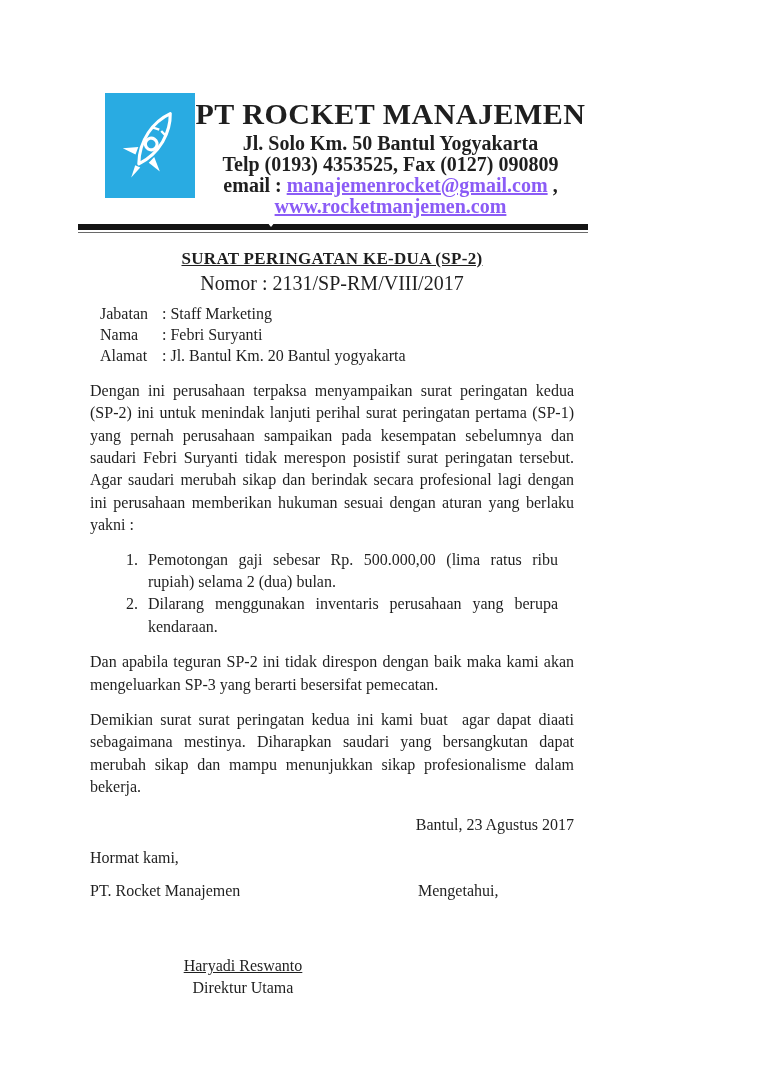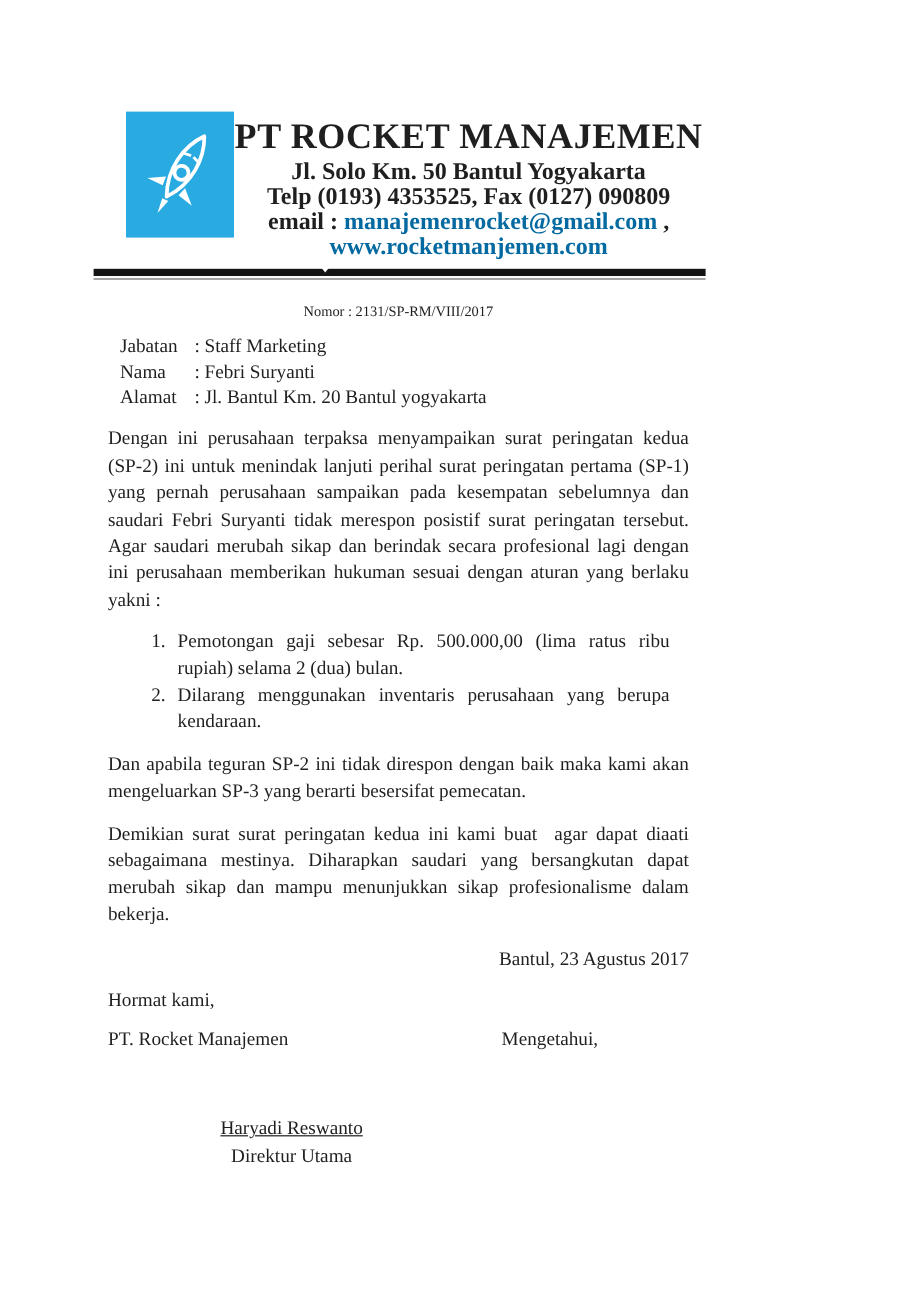--- a/index.html
+++ b/index.html
@@ -25,21 +25,21 @@
     display:flex; align-items:center; justify-content:center;
   }
   .logo svg { width:78px; height:96px; }
   .head-text { flex:1; text-align:center; padding-top:4px; }
   .company-name {
     font-size:30px; font-weight:bold; letter-spacing:0.5px;
     line-height:34px; margin-bottom:2px;
   }
   .head-line { font-size:20px; font-weight:bold; line-height:21px; }
   .head-link {
-    color:#0369a1; cursor:pointer;
+    color:#8b5cf6; text-decoration:underline; cursor:pointer;
   }
 
   .header-divider-wrap { margin:7px 76px 0 78px; position:relative; }
   .header-divider { height:6px; background:#141414; position:relative; }
   .header-divider .notch {
     position:absolute; left:37%; top:-2px;
     width:0; height:0;
     border-left:4px solid transparent;
     border-right:4px solid transparent;
     border-top:5px solid #ffffff;
@@ -47,21 +47,21 @@
   .header-divider-thin { height:1.5px; background:#6a6a6a; margin-top:1.5px; }
 
   
   .content { padding:0 90px; font-size:16px; line-height:22.4px; }
 
   .title-block { text-align:center; margin-top:15px; }
   .letter-title {
     font-size:17px; font-weight:bold; text-decoration:underline;
     letter-spacing:0.3px;
   }
-  .letter-number { font-size:12px; margin-top:2px; }
+  .letter-number { font-size:20px; margin-top:2px; }
 
   .salutation { margin-top:13px; }
 
   .recipient { margin-top:8px; margin-left:10px; }
   .recipient-row { display:flex; line-height:21.3px; }
   .recipient-label { width:62px; flex:0 0 auto; }
   .recipient-value { flex:1; }
 
   .para { text-align:justify; margin-top:13px; white-space:pre-wrap; }
 
@@ -113,20 +113,21 @@
   <div class="header-divider-wrap">
     <div class="header-divider">
         <span class="notch"></span>
       </div>
     <div class="header-divider-thin"></div>
   </div>
 
   <div class="content">
 
     <div class="title-block">
+      <div class="letter-title">SURAT PERINGATAN KE-DUA (SP-2)</div>
       <div class="letter-number">Nomor : 2131/SP-RM/VIII/2017</div>
     </div>
 
 
     <div class="recipient">
       <div class="recipient-row">
         <span class="recipient-label">Jabatan</span>
         <span class="recipient-value">: Staff Marketing</span>
       </div>
       <div class="recipient-row">

